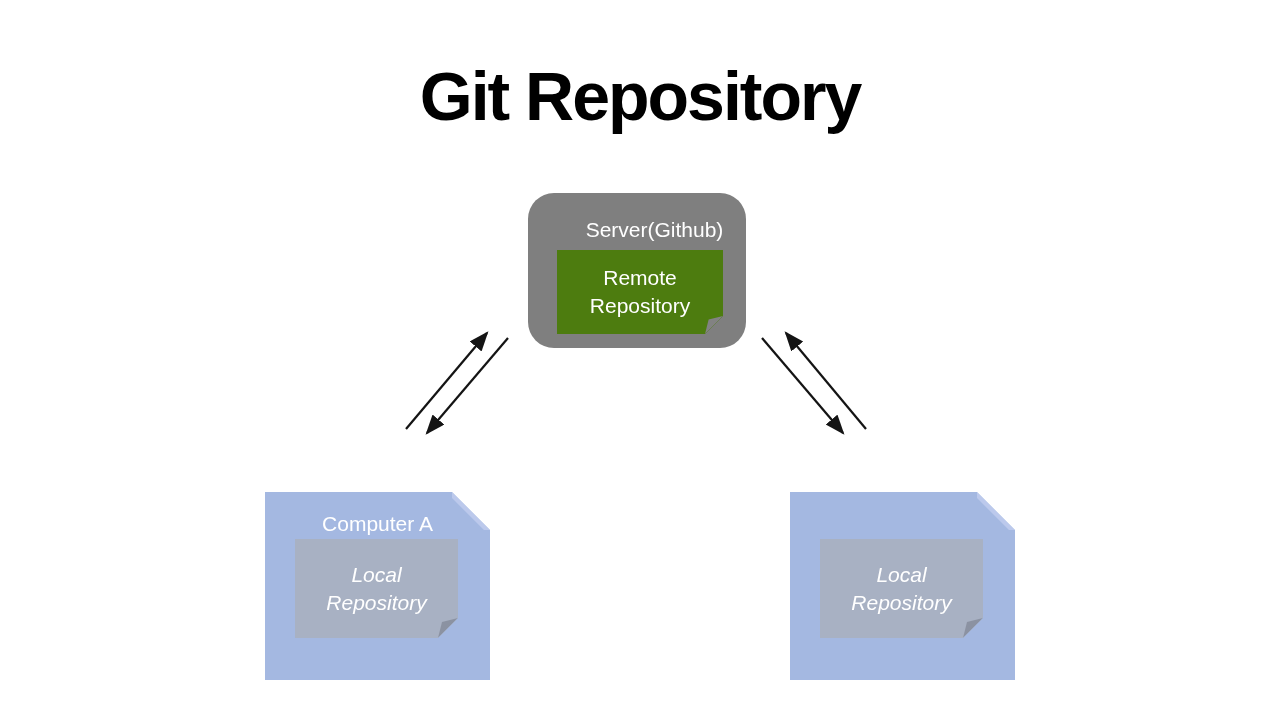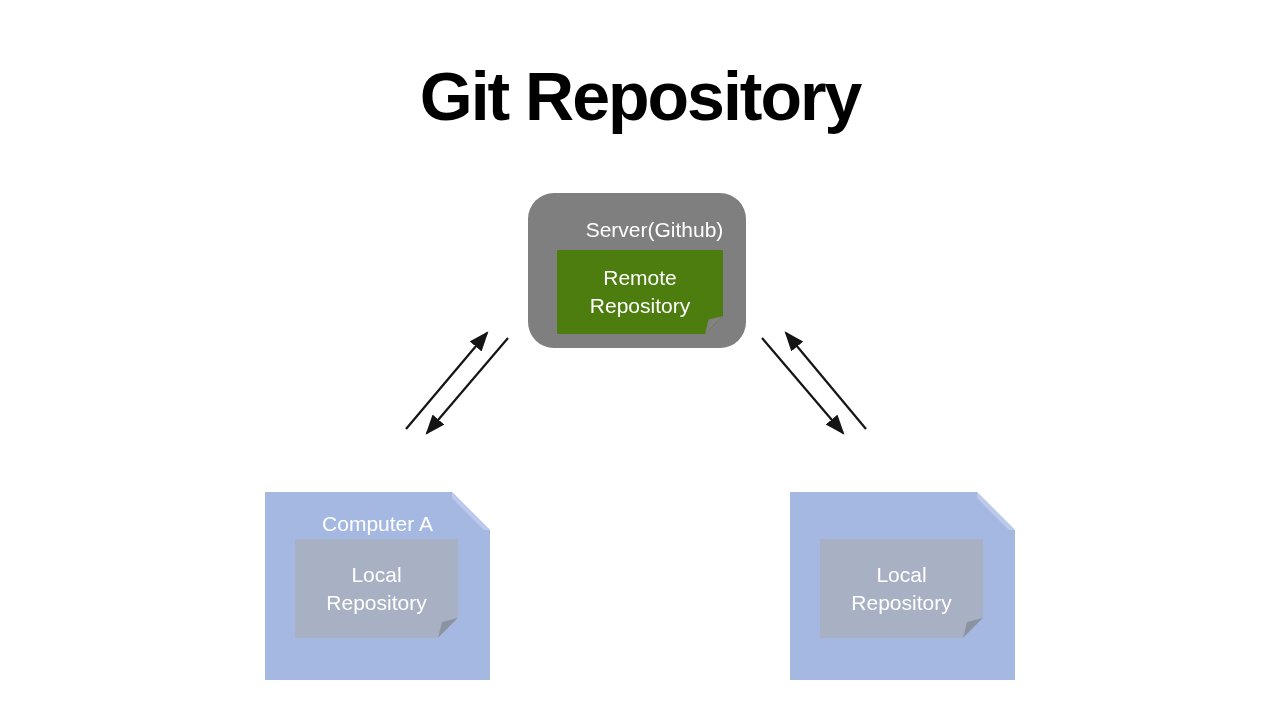--- a/index.html
+++ b/index.html
@@ -60,20 +60,21 @@
     left: 29px; top: 57px;
     width: 166px; height: 84px;
     background: #4d7c0f;
     clip-path: polygon(0 0, 100% 0, 100% calc(100% - 18px), calc(100% - 18px) 100%, 0 100%);
   }
   .local-repo {
     left: 30px; top: 47px;
     width: 163px; height: 99px;
     background: #a8b1c3;
     clip-path: polygon(0 0, 100% 0, 100% calc(100% - 20px), calc(100% - 20px) 100%, 0 100%);
+    font-style: italic;
   }
   .repo-text {
     width: 100%; height: 100%;
     display: flex;
     flex-direction: column;
     justify-content: center;
     align-items: center;
     color: #ffffff;
     font-size: 21px;
     line-height: 28px;

